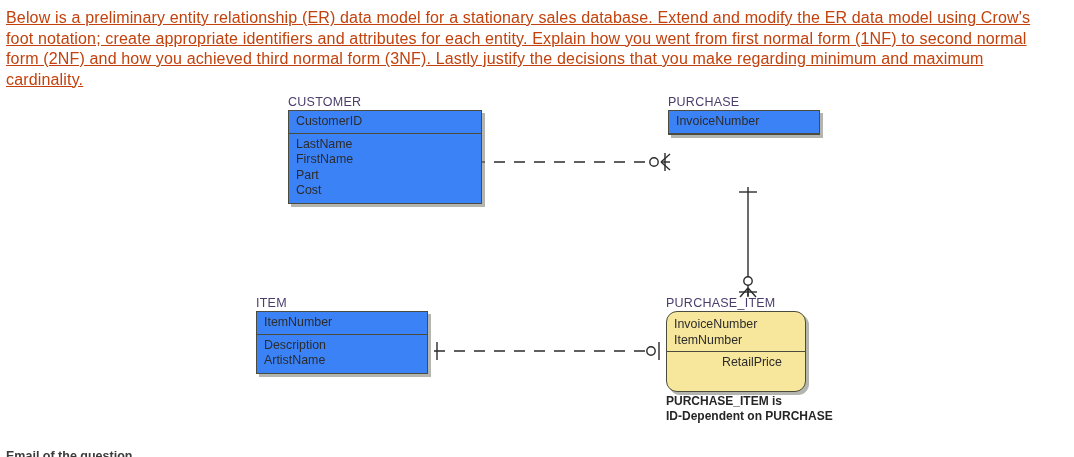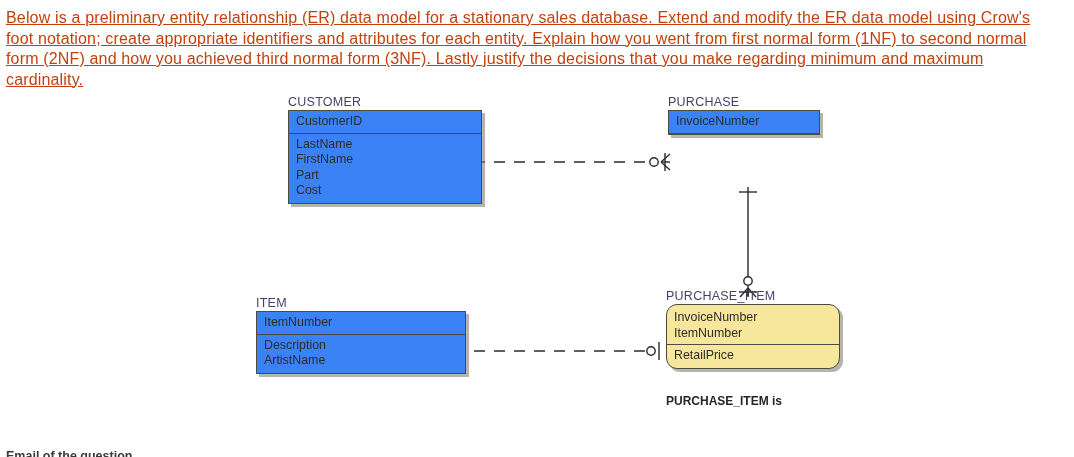--- a/index.html
+++ b/index.html
@@ -174,45 +174,46 @@
 
   <div class="entity" style="left:668px; top:95px; width:152px;">
     <div class="entity-title">PURCHASE</div>
     <div class="entity-box green">
       <div class="key-section">
         <div class="field">InvoiceNumber</div>
       </div>
     </div>
   </div>
 
-  <div class="entity" style="left:256px; top:296px; width:210px;">
+  <div class="entity" style="left:256px; top:296px; width:172px;">
     <div class="entity-title">ITEM</div>
     <div class="entity-box green">
       <div class="key-section">
         <div class="field">ItemNumber</div>
       </div>
       <div class="attr-section">
         <div class="field">Description</div>
         <div class="field">ArtistName</div>
       </div>
     </div>
   </div>
 
-  <div class="entity" style="left:666px; top:289px; width:174px;">
+  <div class="entity" style="left:666px; top:296px; width:140px;">
     <div class="entity-title">PURCHASE_ITEM</div>
     <div class="entity-box yellow">
       <div class="key-section" style="padding-top:5px;">
         <div class="field">InvoiceNumber</div>
         <div class="field">ItemNumber</div>
       </div>
-      <div class="attr-section" style="padding-bottom:4px;">
+      <div class="attr-section" style="padding-bottom:20px;margin-left:48px;">
         <div class="field">RetailPrice</div>
       </div>
     </div>
   </div>
 
   <div class="caption" style="left:666px; top:394px;">
     <div>PURCHASE_ITEM is</div>
+    <div>ID-Dependent on PURCHASE</div>
   </div>
 
 </div>
 
 <div id="footer-sliver">Email of the question</div>
 
 </body></html>

